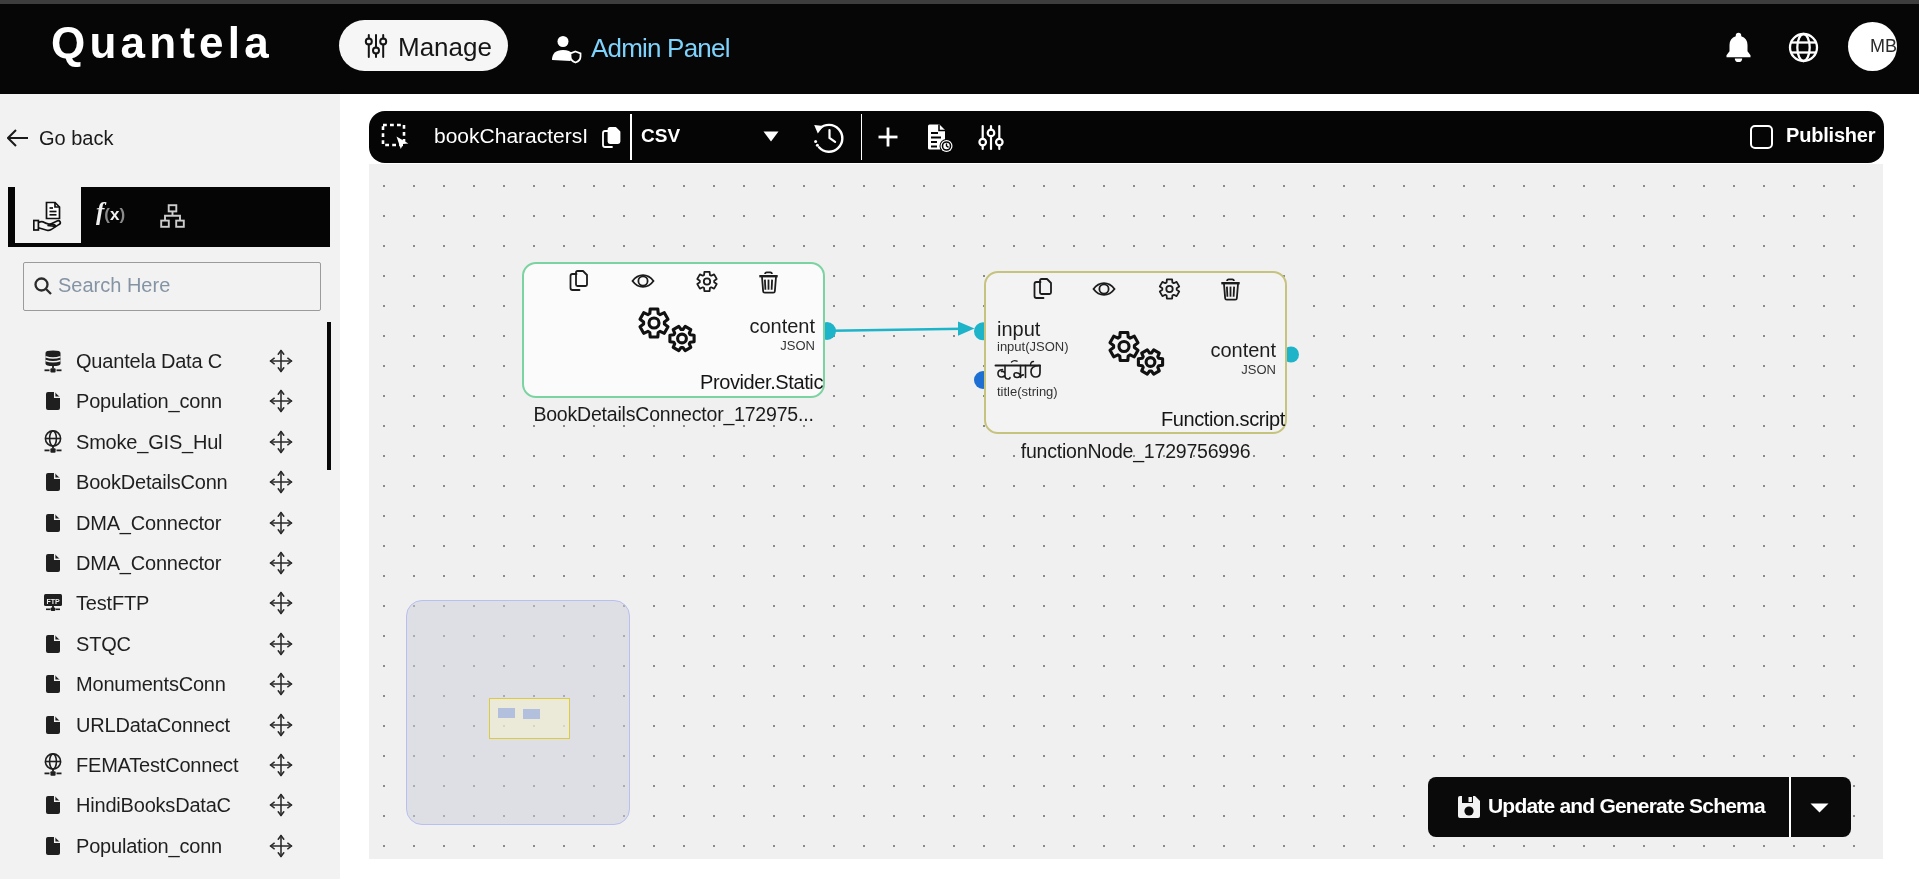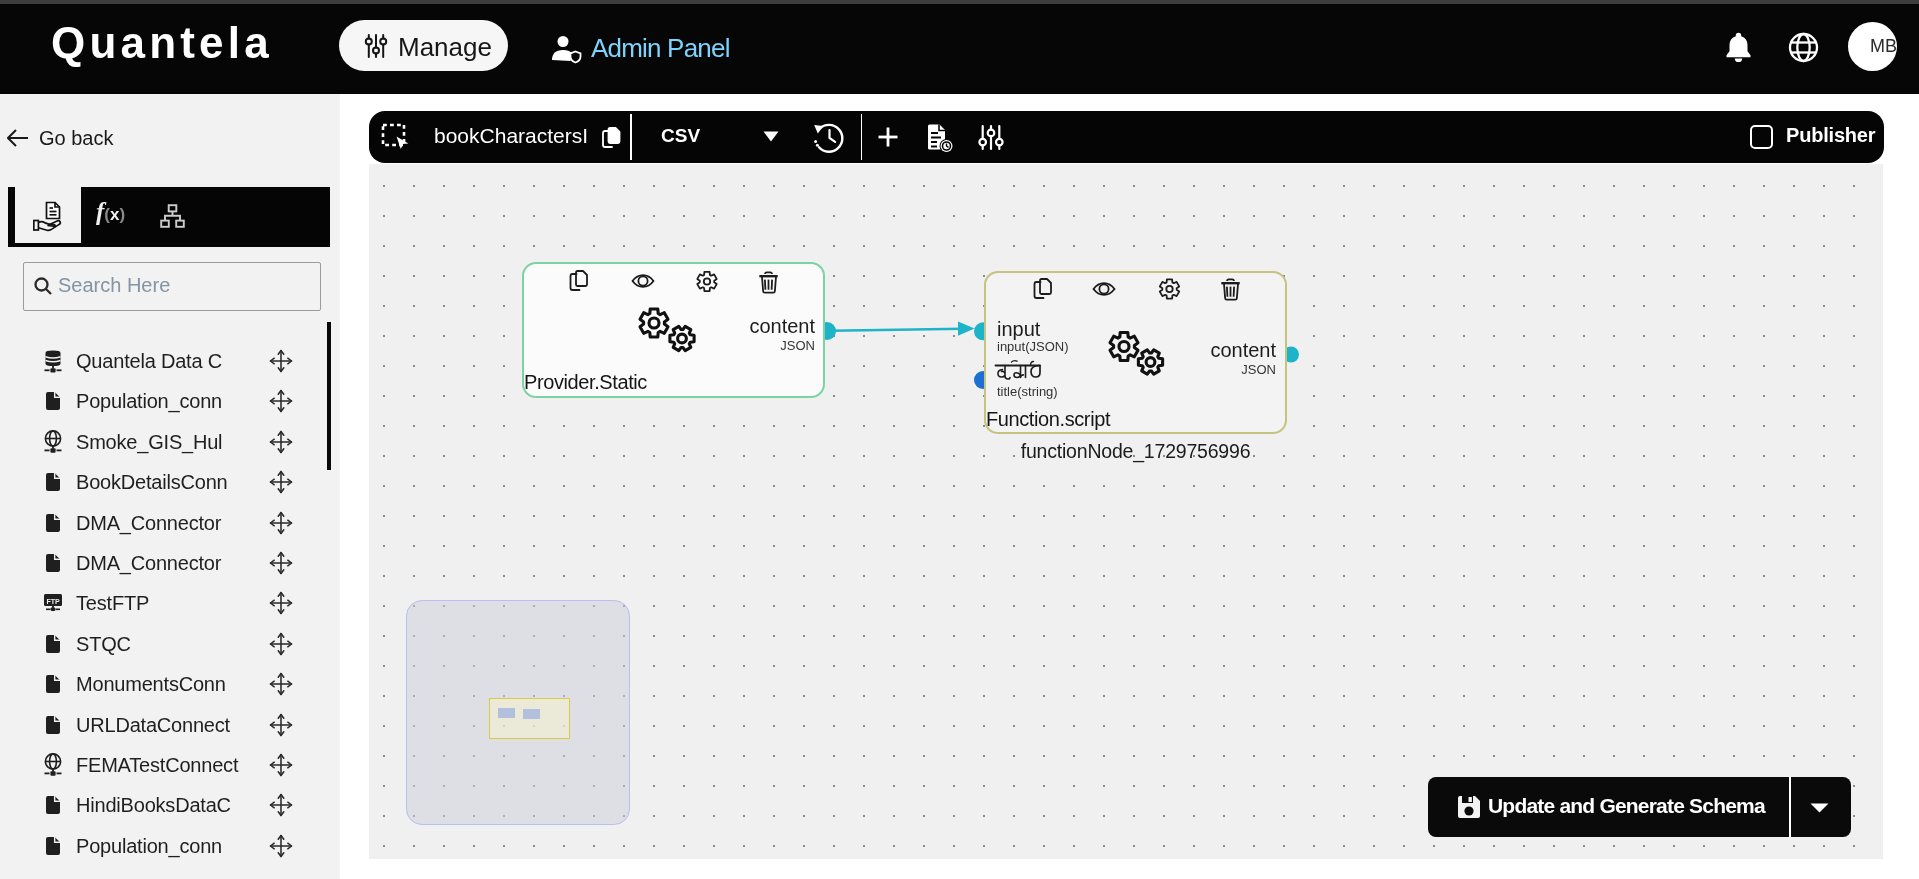--- a/index.html
+++ b/index.html
@@ -16,29 +16,29 @@
 #goback{left:39px;top:33px;font-size:20px;color:#1a1a1a;}
 #tabbar{left:8px;top:93px;width:322px;height:60px;background:#050505;}
 #tabactive{left:15px;top:93px;width:66px;height:56px;background:#f2f2f2;}
 #search{left:23px;top:168px;width:298px;height:49px;border:1px solid #9b9b9b;border-radius:2px;}
 #search span{position:absolute;left:34px;top:11px;font-size:20px;color:#8494a4;}
 .row{position:absolute;left:0;width:340px;height:40px;}
 .row .nm{position:absolute;left:76px;top:50%;transform:translateY(-50%);font-size:20px;letter-spacing:-0.2px;color:#1f1f1f;}
 #sbar{left:327px;top:228px;width:4px;height:148px;background:#090909;}
 #toolbar{left:369px;top:111px;width:1515px;height:52px;background:#050505;border-radius:16px;}
 #tb-name{left:65px;top:13px;font-size:21px;color:#fff;}
-#tb-csv{left:292px;top:14px;font-size:19px;color:#fff;font-weight:bold;}
+#tb-csv{left:272px;top:14px;font-size:19px;color:#fff;font-weight:bold;}
 #tb-pub{left:1417px;top:13px;font-size:20px;color:#fff;font-weight:bold;letter-spacing:-0.2px;}
 #canvas{left:369px;top:164px;width:1514px;height:695px;background:#f0f0f0;
  background-image:radial-gradient(circle,#8a8a8a 1.35px,rgba(138,138,138,0) 1.45px);
  background-size:30px 30px;background-position:0px 7px;}
 .node{position:absolute;border-radius:14px;}
 #node1{left:153px;top:98px;width:303px;height:136px;background:#fbfbfb;border:2.5px solid #7cd3a2;}
 #node2{left:615px;top:107px;width:303px;height:163px;background:#f3f3f3;border:2.5px solid #c6c37e;}
-.ntitle{position:absolute;width:100%;text-align:left;font-size:20px;color:#151515;letter-spacing:-0.4px;}
+.ntitle{position:absolute;width:100%;text-align:right;font-size:20px;color:#151515;letter-spacing:-0.4px;}
 .nlabel{position:absolute;text-align:center;font-size:19.5px;color:#1b1b1b;letter-spacing:-0.2px;}
 .port-big{font-size:20px;color:#1d1d1d;}
 .port-sub{font-size:13px;color:#333;}
 #minimap{left:37px;top:436px;width:224px;height:225px;background:rgba(203,206,218,0.5);
  border:1px solid #b9bff0;border-radius:16px;}
 #mm-view{position:absolute;left:82px;top:97px;width:81px;height:41px;background:rgba(243,240,205,0.6);border:1.5px solid #ddca44;}
 .mm-node{position:absolute;background:#b2bfdd;}
 #updbtn{left:1059px;top:613px;width:423px;height:60px;background:#0a0a0a;border-radius:8px;color:#fff;text-align:center;}
 #updbtn .txt{position:absolute;left:60px;top:17px;font-size:21px;font-weight:bold;letter-spacing:-0.8px;}
 #upd-sep{position:absolute;left:361px;top:0;width:2px;height:60px;background:#fff;}
@@ -463,20 +463,21 @@
         </g>
 <path d="M125.8 49.5 L126.2 45.0 L133.8 45.0 L134.2 49.5 L136.1 50.6 L140.3 48.7 L144.0 55.2 L140.4 57.9 L140.4 60.1 L144.0 62.8 L140.3 69.3 L136.1 67.4 L134.2 68.5 L133.8 73.0 L126.2 73.0 L125.8 68.5 L123.9 67.4 L119.7 69.3 L116.0 62.8 L119.6 60.1 L119.6 57.9 L116.0 55.2 L119.7 48.7 L123.9 50.6 Z" fill="none" stroke="#111" stroke-width="3.1" stroke-linejoin="round"></path>
         <circle cx="130" cy="59" r="5.0" fill="none" stroke="#111" stroke-width="3.1"></circle>
 <path d="M158.9 65.5 L161.2 62.4 L166.8 65.7 L165.3 69.2 L166.2 70.8 L170.1 71.3 L170.1 77.7 L166.2 78.2 L165.3 79.8 L166.8 83.3 L161.2 86.6 L158.9 83.5 L157.1 83.5 L154.8 86.6 L149.2 83.3 L150.7 79.8 L149.8 78.2 L145.9 77.7 L145.9 71.3 L149.8 70.8 L150.7 69.2 L149.2 65.7 L154.8 62.4 L157.1 65.5 Z" fill="none" stroke="#111" stroke-width="3.1" stroke-linejoin="round"></path>
         <circle cx="158" cy="74.5" r="4.4" fill="none" stroke="#111" stroke-width="3.1"></circle>
 </svg>
 <div class="abs port-big" style="right:8px;top:51px">content</div>
 <div class="abs port-sub" style="right:8px;top:74px">JSON</div>
 <div class="ntitle" style="top:107px">Provider.Static</div>
 </div>
+<div class="nlabel" style="left:153px;top:239px;width:303px">BookDetailsConnector_172975...</div>
 <div class="node" id="node2">
 <svg style="position:absolute;left:0;top:0" width="298" height="158" viewBox="0 0 298 158">
 <path d="M57.5 25 h-7 q-2 0 -2-2 v-12 q0-2 2-2 h4" fill="none" stroke="#1c1c1c" stroke-width="1.8" stroke-linecap="round"></path>
         <path d="M55.5 6 h5.5 l4 4 v9.5 q0 1.5 -1.5 1.5 h-8 q-1.5 0 -1.5 -1.5 v-12 q0-1.5 1.5-1.5 Z" fill="none" stroke="#1c1c1c" stroke-width="1.8" stroke-linejoin="round"></path>
 <path d="M107.5 16 C 113.275 8.137599999999999 122.725 8.137599999999999 128.5 16 C 122.725 23.8624 113.275 23.8624 107.5 16 Z" fill="none" stroke="#1c1c1c" stroke-width="1.8"></path>
         <circle cx="118" cy="16" r="4.62" fill="none" stroke="#1c1c1c" stroke-width="1.8"></circle>
 <path d="M180.6 9.4 L180.9 6.3 L186.1 6.3 L186.4 9.4 L187.7 10.2 L190.6 8.9 L193.2 13.4 L190.7 15.2 L190.7 16.8 L193.2 18.6 L190.6 23.1 L187.7 21.8 L186.4 22.6 L186.1 25.7 L180.9 25.7 L180.6 22.6 L179.3 21.8 L176.4 23.1 L173.8 18.6 L176.3 16.8 L176.3 15.2 L173.8 13.4 L176.4 8.9 L179.3 10.2 Z" fill="none" stroke="#1c1c1c" stroke-width="1.8" stroke-linejoin="round"></path>
         <circle cx="183.5" cy="16" r="3.2" fill="none" stroke="#1c1c1c" stroke-width="1.8"></circle>
 <g stroke="#1c1c1c" stroke-width="1.8" fill="none">
           <path d="M237.95 10.2 l1.2 15.0 q0.1 1.5 1.6 1.5 h8.5 q1.5 0 1.6 -1.5 l1.2 -15.0"></path>

